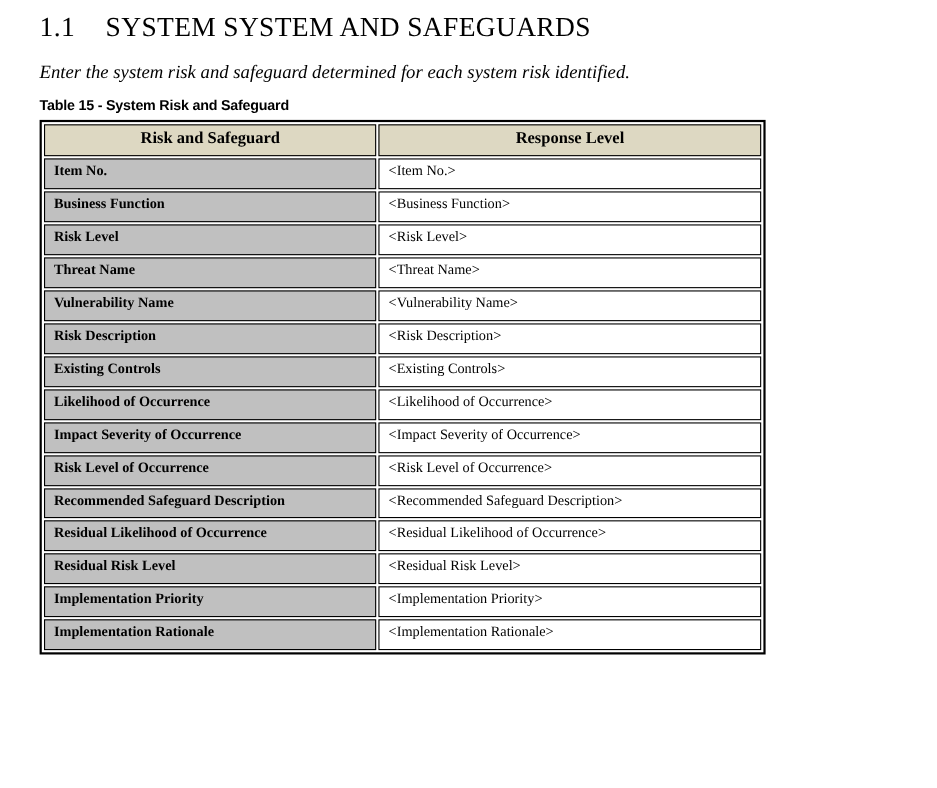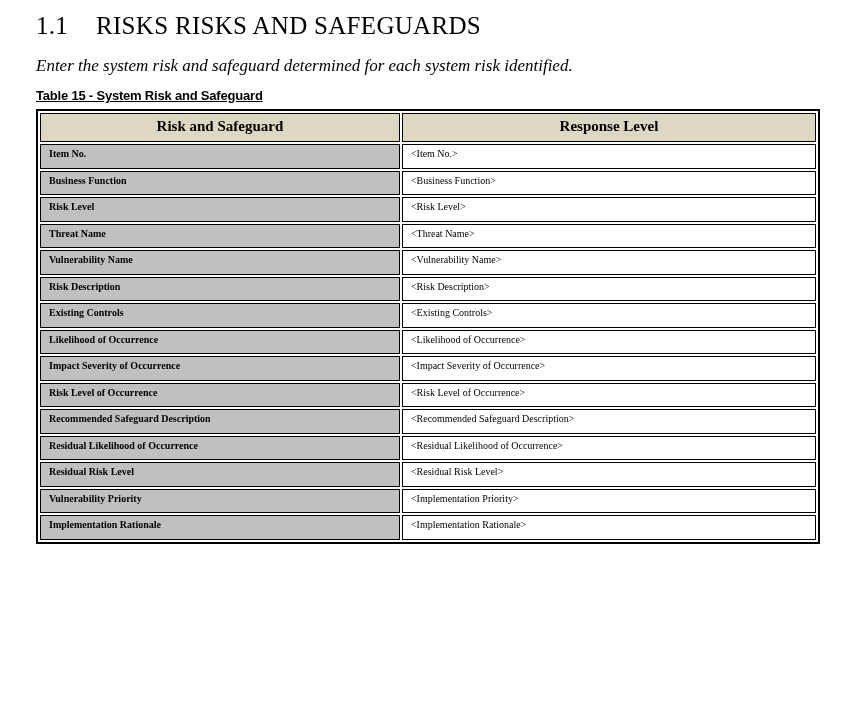--- a/index.html
+++ b/index.html
@@ -41,65 +41,64 @@
     font-style: italic;
     font-size: 17px;
     line-height: 1.2;
   }
   .caption {
     margin: 12px 0 6px 0;
     font-family: "Liberation Sans", sans-serif;
     font-weight: bold;
     font-size: 13px;
     letter-spacing: -0.2px;
-    text-decoration: underline;
   }
   table.risk-table {
-    width: 784px;
+    width: 660px;
     table-layout: fixed;
     border-collapse: separate;
     border-spacing: 2px;
     border: 2.5px solid var(--border-col);
     background: #ffffff;
   }
   col.c-label { width: 46.5%; }
   col.c-value { width: 53.5%; }
   .risk-table th {
     background: var(--header-bg);
     border: 1.5px solid var(--border-col);
     font-size: 15px;
     font-weight: bold;
     text-align: center;
     padding: 4px 4px 6px 4px;
     line-height: 1.15;
   }
   .risk-table td {
     border: 1.5px solid var(--border-col);
     vertical-align: top;
-    font-size: 10px;
+    font-size: 13px;
     line-height: 1.15;
     padding: 3px 8px 8px 8px;
     overflow: hidden;
     white-space: nowrap;
   }
   td.label-cell {
     background: var(--label-bg);
     font-weight: bold;
   }
   td.value-cell {
     background: var(--value-bg);
     font-weight: normal;
   }
 </style>
 </head>
 <body>
 
 <div class="page">
 
-  <h1 class="heading"><span class="num">1.1</span><span>RISKS RISKS AND SAFEGUARDS</span></h1>
+  <h1 class="heading"><span class="num">1.1</span><span>SYSTEM SYSTEM AND SAFEGUARDS</span></h1>
 
   <p class="instruction">Enter the system risk and safeguard determined for each system risk identified.</p>
 
   <p class="caption">Table 15 - System Risk and Safeguard</p>
 
   <table class="risk-table">
     <colgroup>
       <col class="c-label">
       <col class="c-value">
     </colgroup>
@@ -156,21 +155,21 @@
         </tr>
         <tr>
           <td class="label-cell">Residual Likelihood of Occurrence</td>
           <td class="value-cell">&lt;Residual Likelihood of Occurrence&gt;</td>
         </tr>
         <tr>
           <td class="label-cell">Residual Risk Level</td>
           <td class="value-cell">&lt;Residual Risk Level&gt;</td>
         </tr>
         <tr>
-          <td class="label-cell">Vulnerability Priority</td>
+          <td class="label-cell">Implementation Priority</td>
           <td class="value-cell">&lt;Implementation Priority&gt;</td>
         </tr>
         <tr>
           <td class="label-cell">Implementation Rationale</td>
           <td class="value-cell">&lt;Implementation Rationale&gt;</td>
         </tr>
       </tbody>
   </table>
 
 </div>

